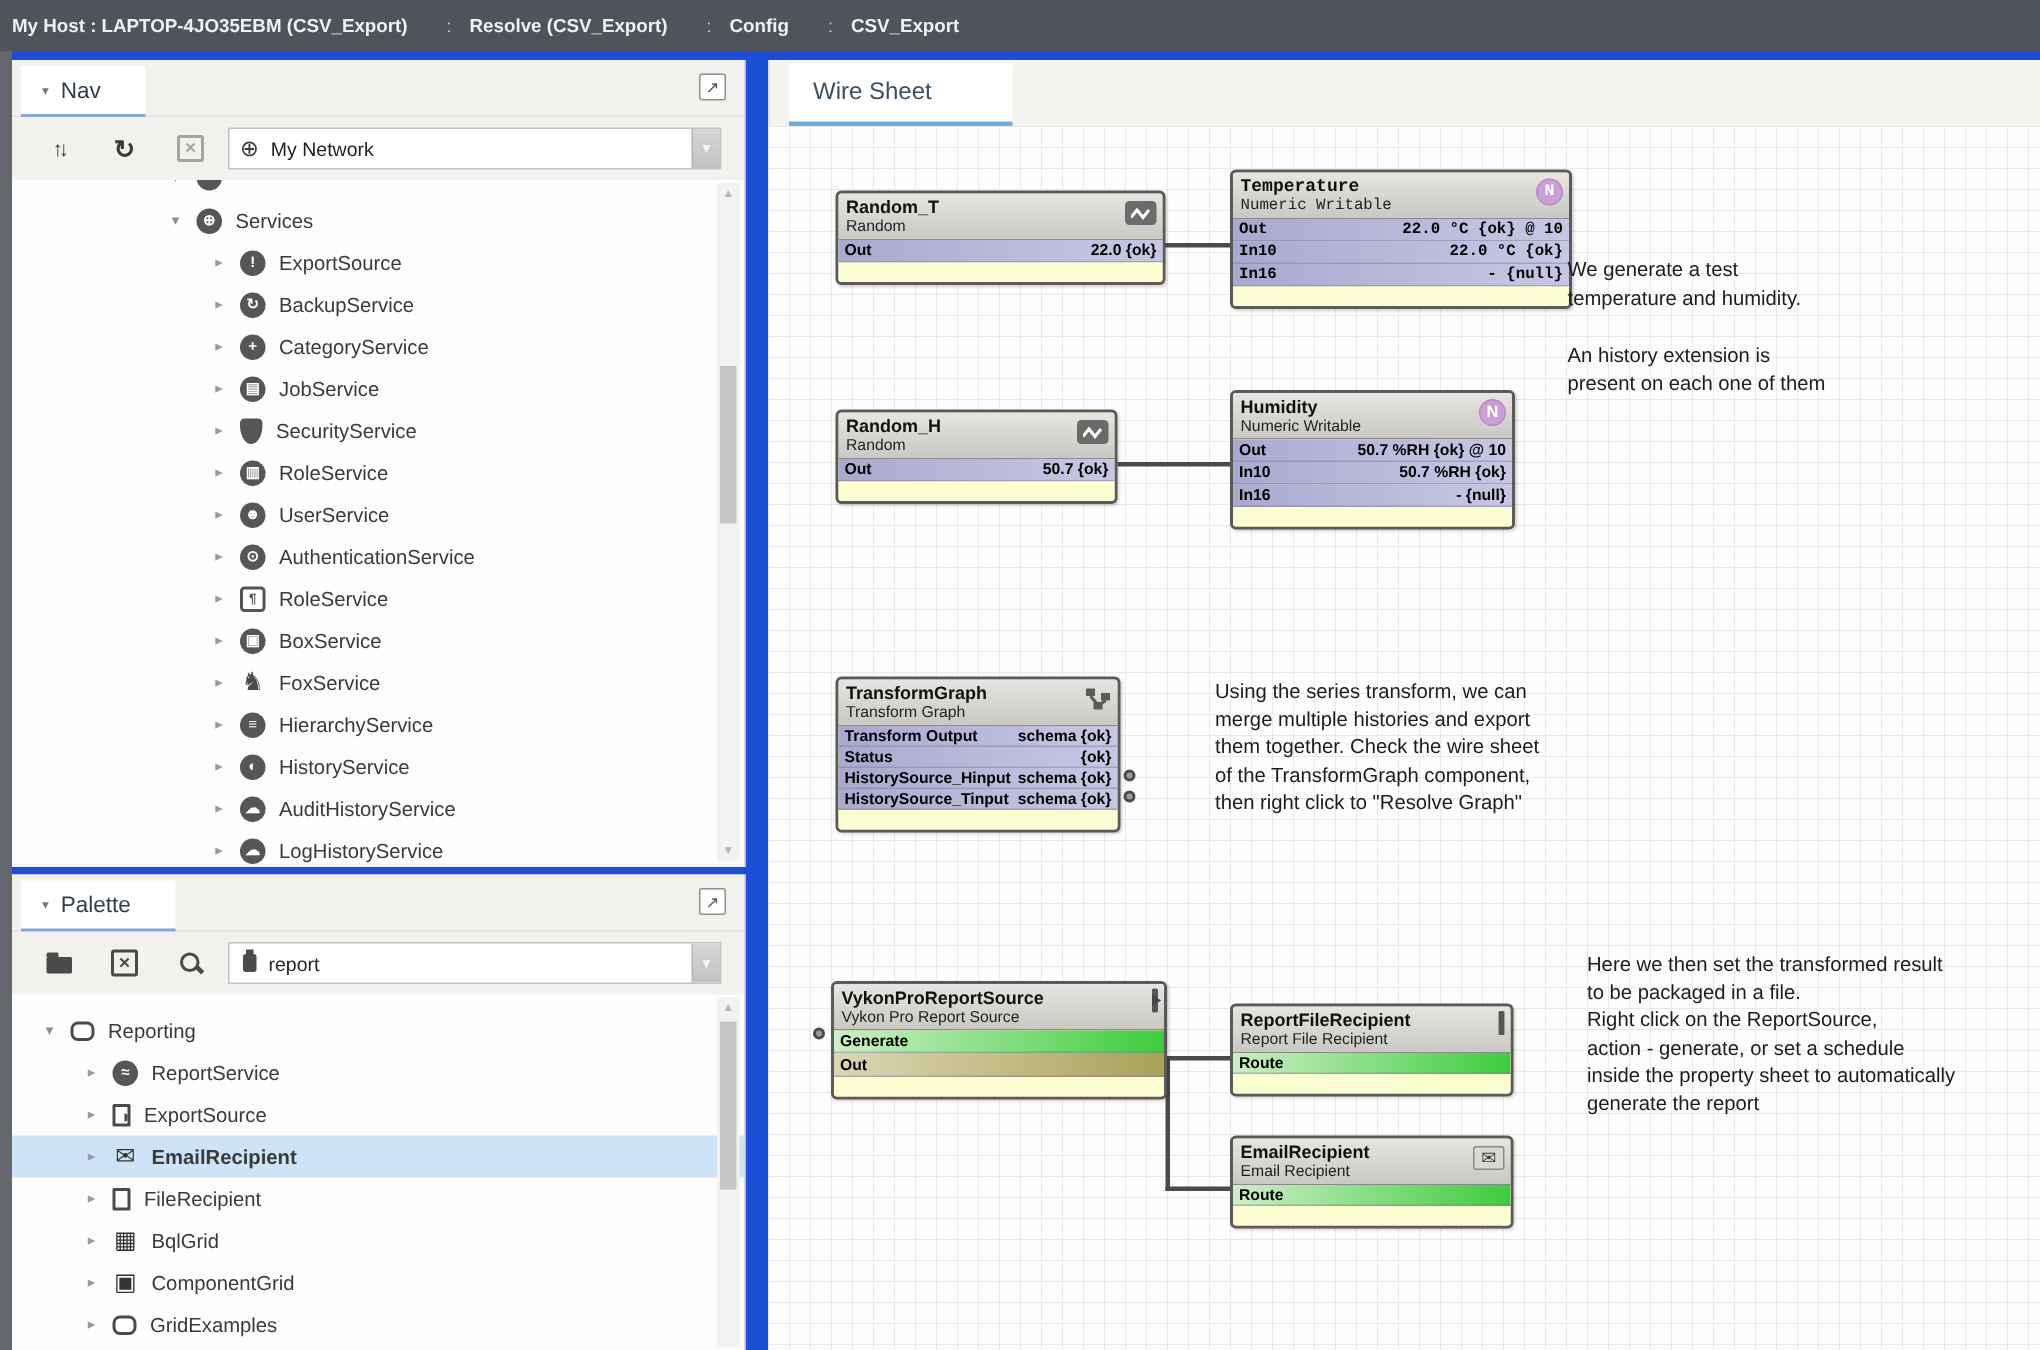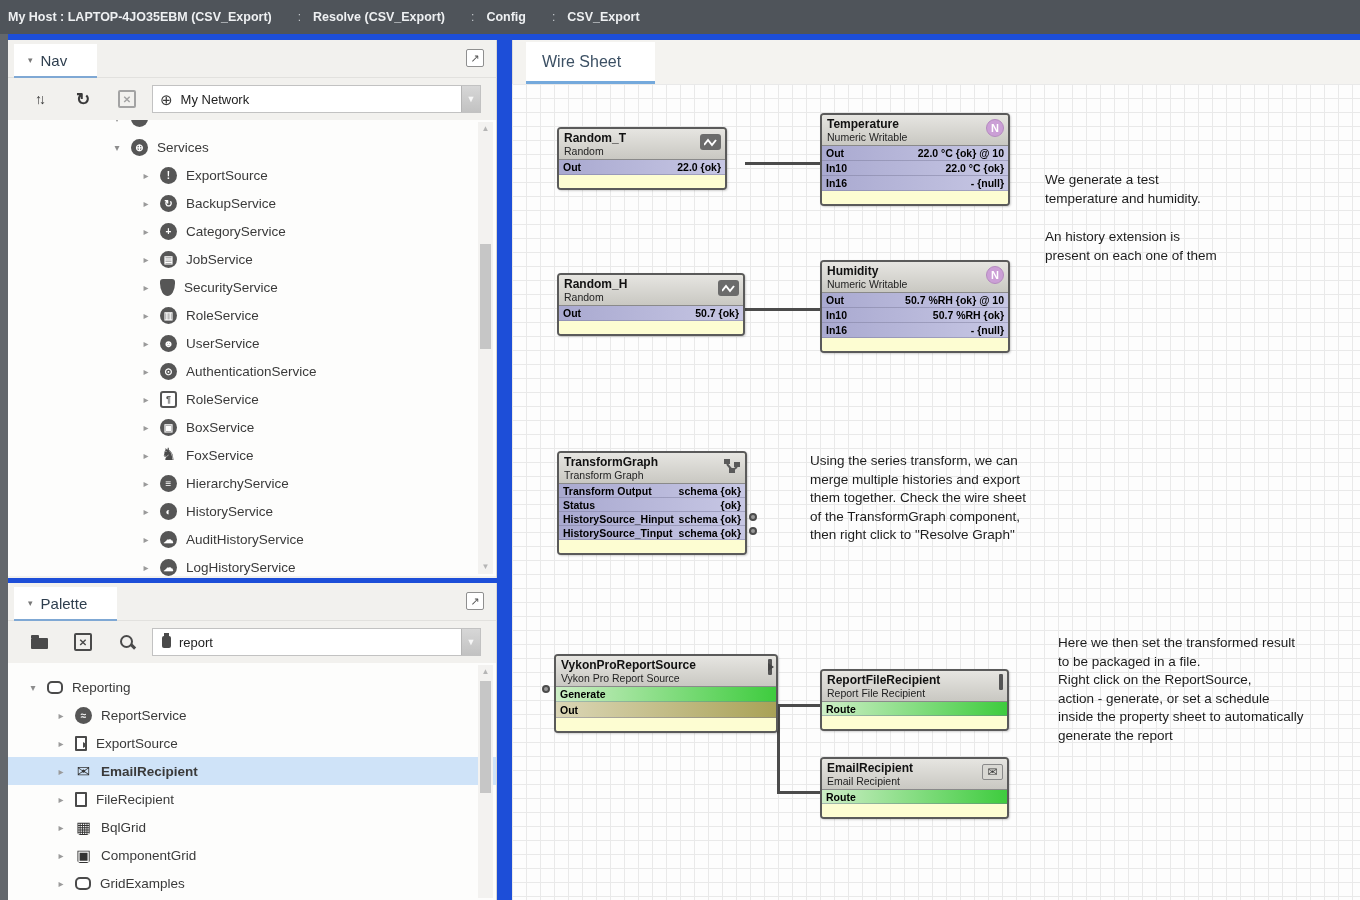--- a/index.html
+++ b/index.html
@@ -69,21 +69,21 @@
   .p0{padding-left:20px;}  .p1{padding-left:48px;}
 
   
   .vscroll{position:absolute;right:3px;top:2px;bottom:2px;width:15px;background:#f3f2f0;}
   .sb-arrow{position:absolute;left:0;width:15px;height:14px;color:#b5b5b5;font-size:8px;text-align:center;line-height:14px;}
   .sb-thumb{position:absolute;left:2px;width:11px;background:#c6c6c6;}
 
   
   .ws-tabbar{position:absolute;left:512px;top:40px;width:848px;height:44px;background:#f4f3f0;border-left:1px solid #dddcd9;}
   .ws-tab{position:absolute;left:13px;top:2px;height:42px;background:#fff;display:flex;align-items:center;
-          padding:0 34px 0 16px;font-size:16px;color:#3c5064;border-bottom:3px solid #74a9dc;}
+          padding:0 54px 0 16px;font-size:16px;color:#3c5064;border-bottom:3px solid #74a9dc;}
   .canvas{position:absolute;left:512px;top:84px;width:848px;height:816px;background:#fdfdfd;overflow:hidden;
           background-image:linear-gradient(to right,#e9e9e9 1px,transparent 1px),
                            linear-gradient(to bottom,#e9e9e9 1px,transparent 1px);
           background-size:14px 14px;}
 
   .block{position:absolute;border:2px solid #5a5a5a;border-radius:4px;background:#fdfdd2;
          box-shadow:1px 1px 2px rgba(0,0,0,.18);overflow:visible;font-size:10.5px;}
   .bheader{position:relative;background:linear-gradient(#e6e5e1,#c9c8c2);padding:3px 28px 2px 5px;
            border-bottom:1px solid #8a8a8a;border-radius:2px 2px 0 0;}
   .btitle{font-size:12px;font-weight:700;color:#111;line-height:13px;}
@@ -332,40 +332,40 @@
   </div>
 
   <div class="canvas">
 
     <div class="wire" style="left:233px;top:78px;width:75px;height:3px;"></div>
     <div class="wire" style="left:233px;top:224px;width:75px;height:3px;"></div>
     <div class="wire" style="left:234px;top:620px;width:74px;height:3px;"></div>
     <div class="wire" style="left:265px;top:620px;width:3px;height:90px;"></div>
     <div class="wire" style="left:265px;top:707px;width:43px;height:3px;"></div>
 
-    <div class="block" style="left:45px;top:43px;width:170px;">
+    <div class="block" style="left:45px;top:43px;width:220px;">
       <div class="bheader">
         <div class="btitle">Random_T</div>
         <div class="bsub">Random</div>
         <span class="hicon">
             <span class="wave-box">
           <svg width="13" height="9" viewBox="0 0 13 9">
                 <polyline points="0,7 4,2 8,7 12,2" fill="none" stroke="#fff" stroke-width="2"></polyline>
               </svg>
         </span>
           </span>
       </div>
       <div class="brow lav">
         <span>Out</span>
         <span>22.0 {ok}</span>
       </div>
       <div class="brow yellow"></div>
     </div>
 
-    <div class="block" style="left:308px;top:29px;width:190px;">
+    <div class="block" style="left:308px;top:29px;width:228px;font-family:Liberation Mono, monospace;">
       <div class="bheader">
         <div class="btitle">Temperature</div>
         <div class="bsub">Numeric Writable</div>
         <span class="badge-n">N</span>
       </div>
       <div class="brow lav">
         <span>Out</span>
         <span>22.0 °C {ok} @ 10</span>
       </div>
       <div class="brow lav">

